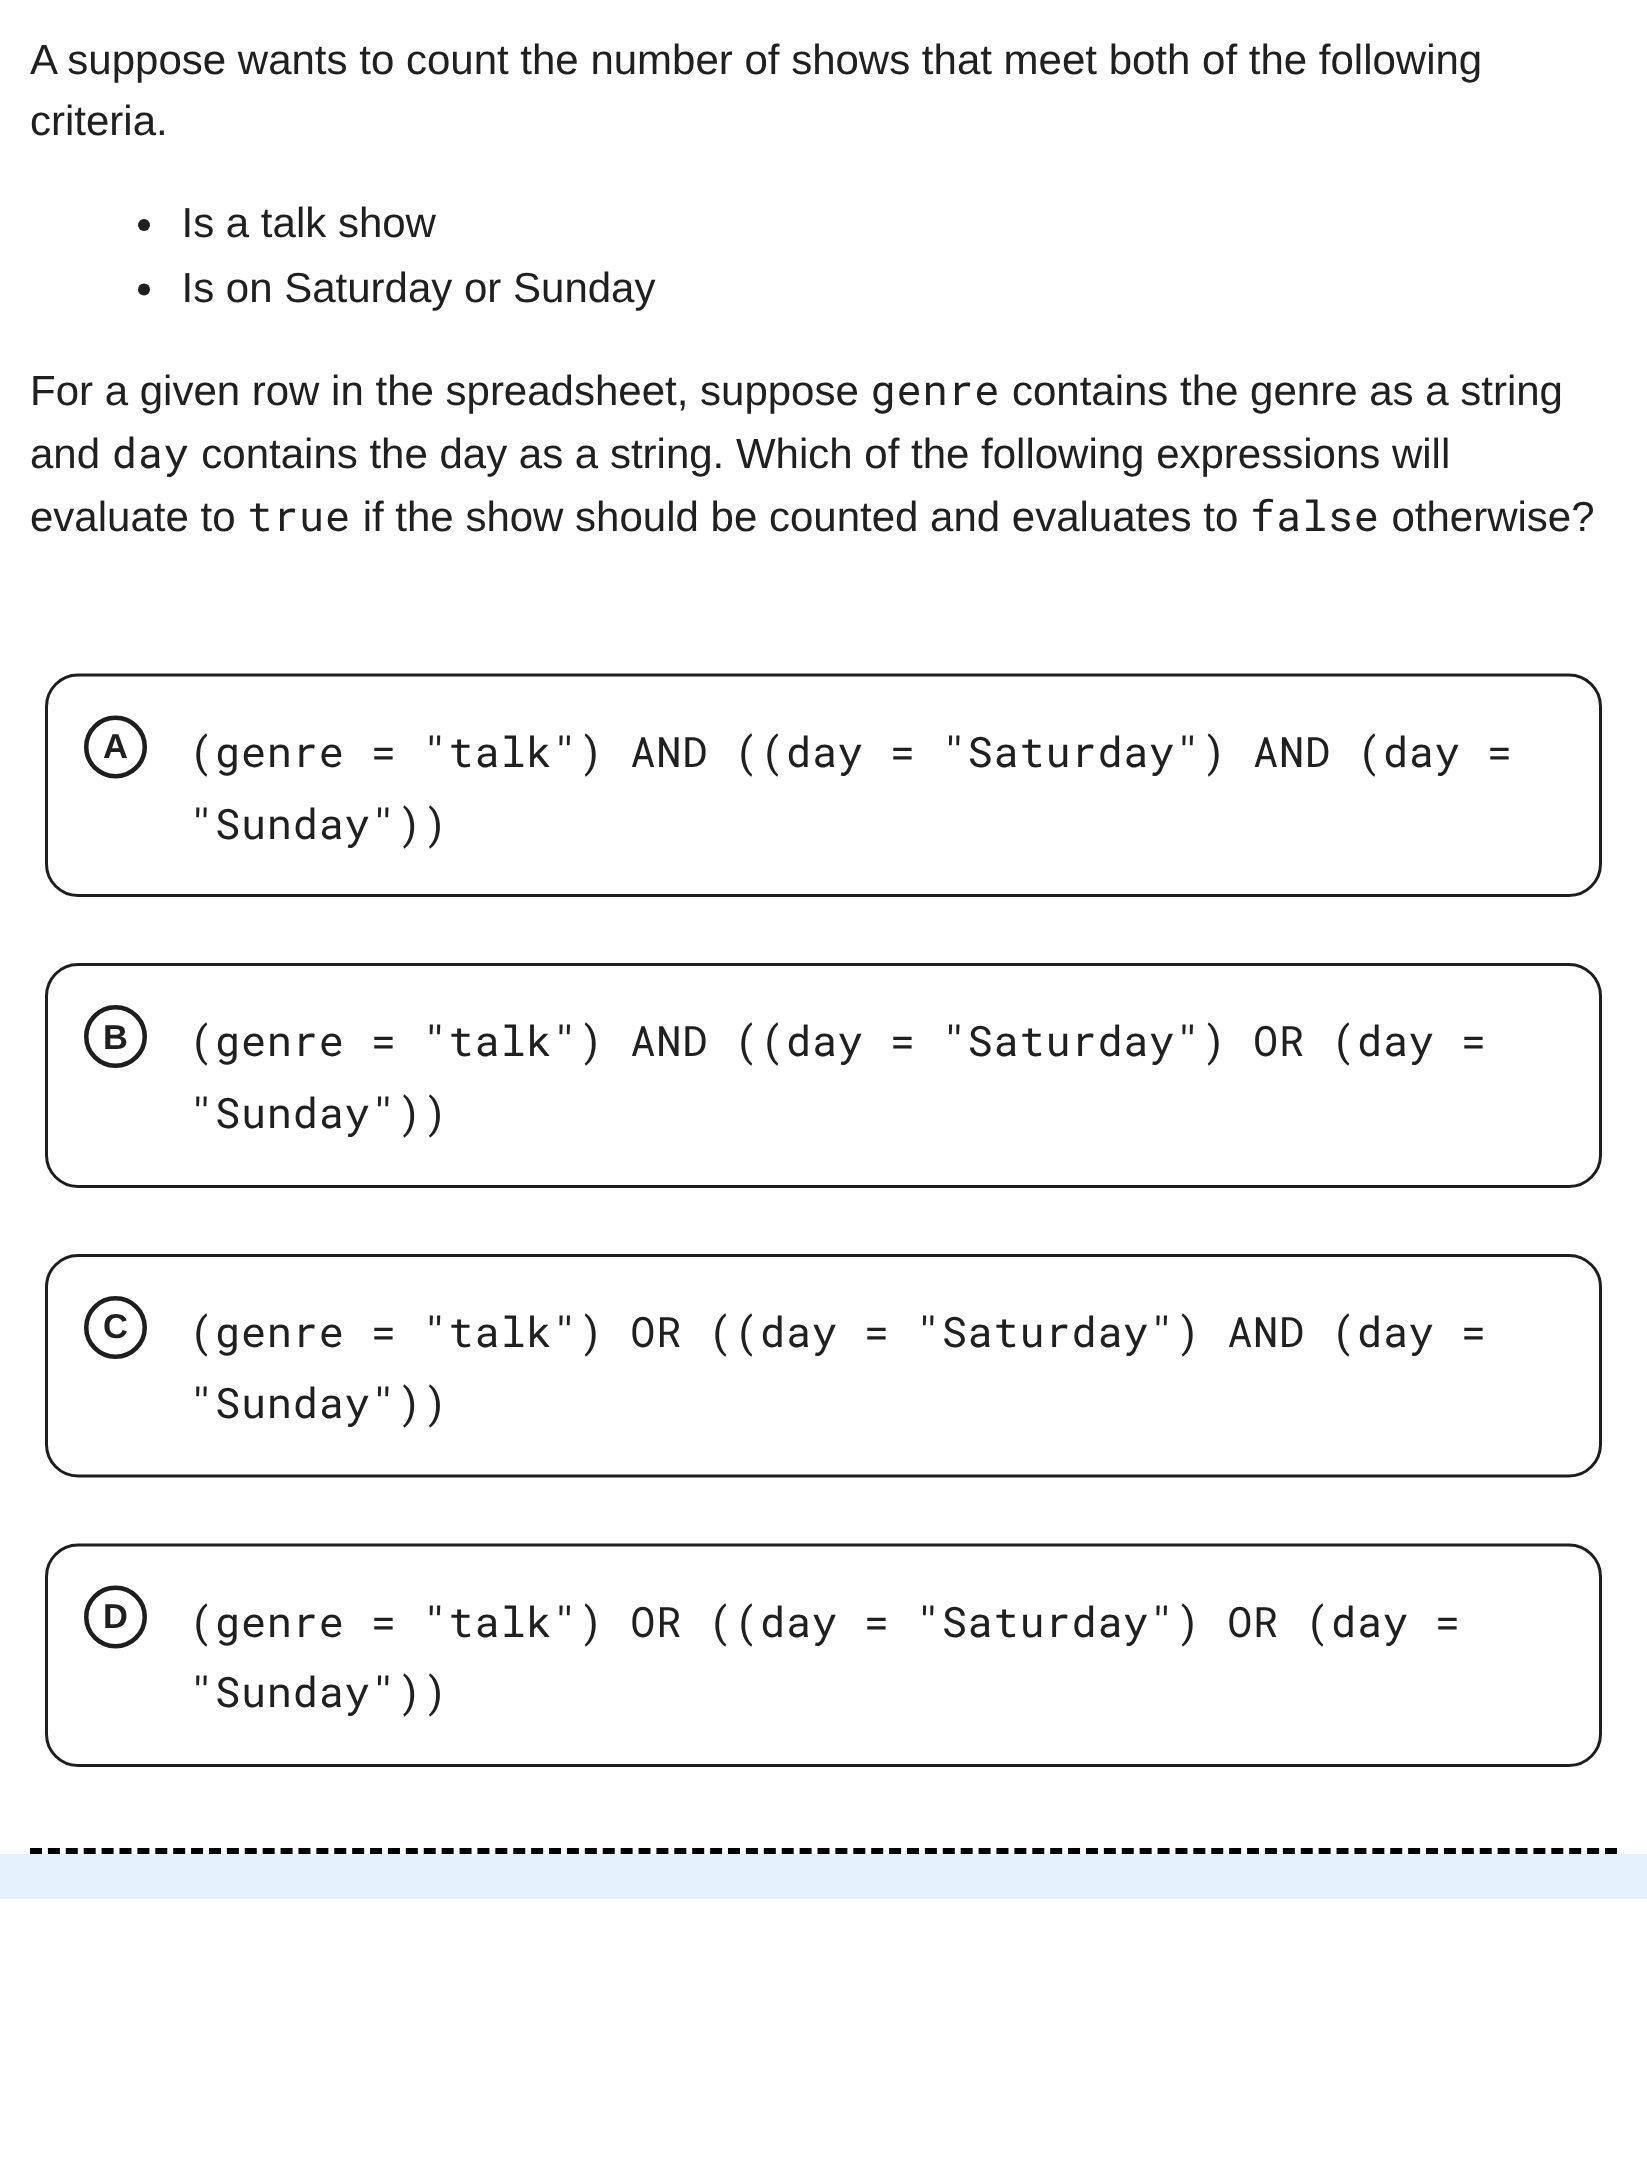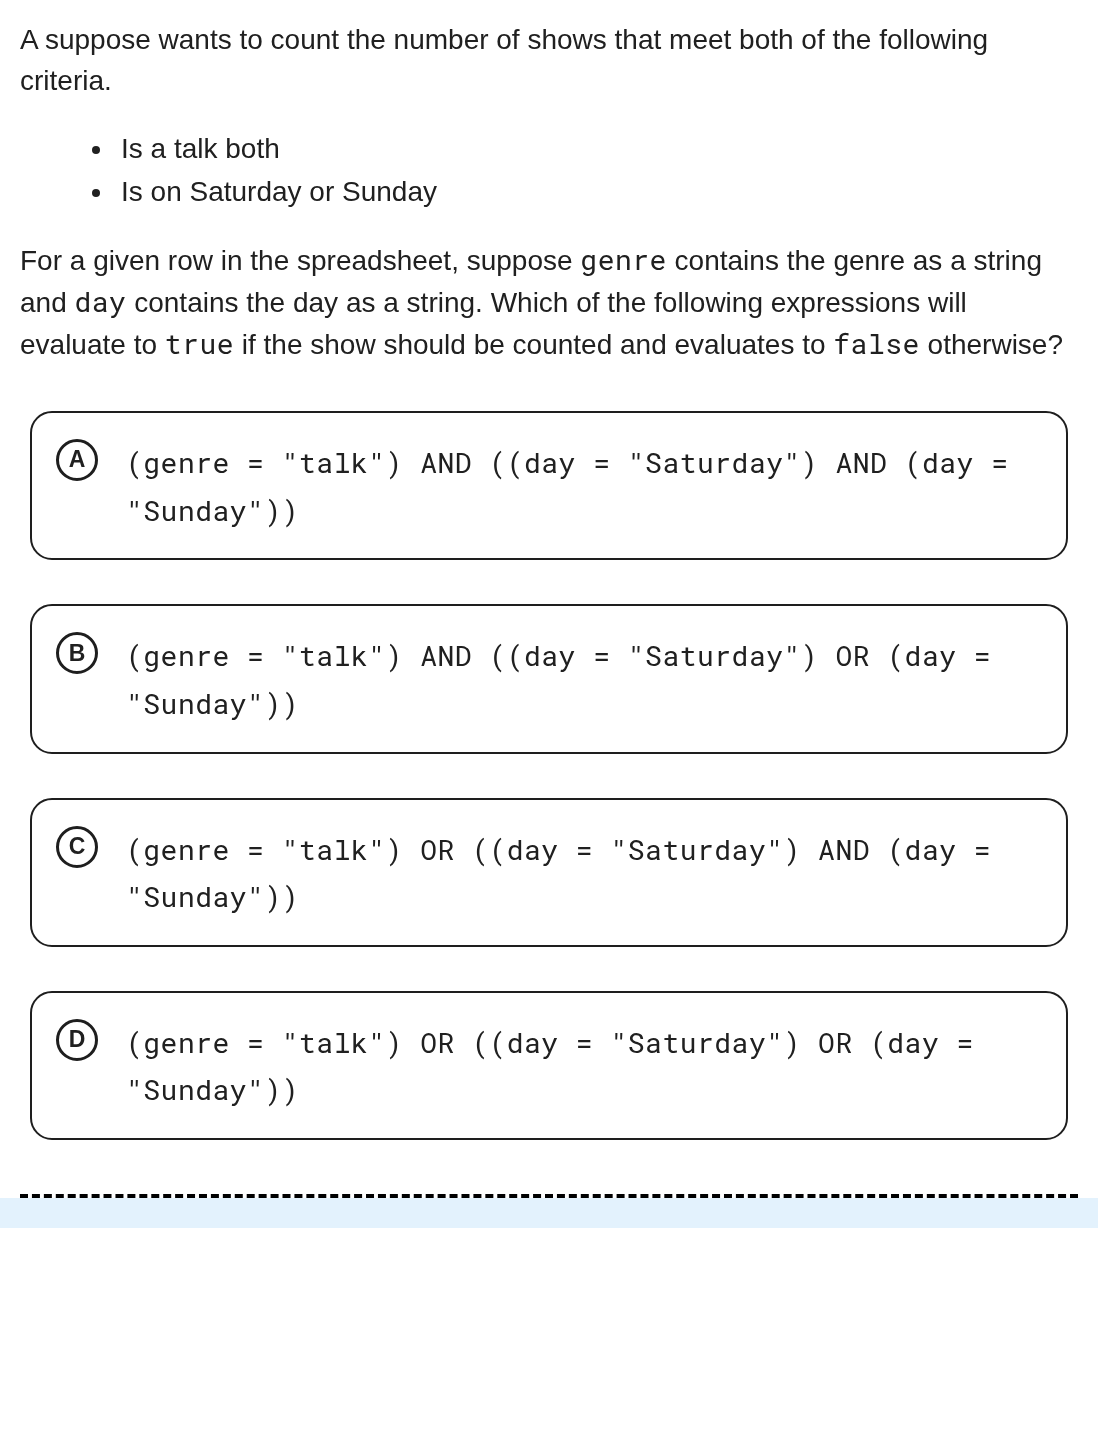--- a/index.html
+++ b/index.html
@@ -22,21 +22,21 @@
     .criteria-list {
       list-style-type: disc;
       margin-left: 95px;
       margin-bottom: 28px;
     }
     .criteria-list li {
       margin-bottom: 2px;
       padding-left: 6px;
     }
     .question-text2 {
-      margin-bottom: 46px;
+      margin-bottom: 84px;
     }
     .code-inline {
       font-family: "Roboto Mono", "Courier New", monospace;
       letter-spacing: 0.5px;
     }
     .options {
       display: flex;
       flex-direction: column;
       gap: 44px;
       padding: 0 10px;
@@ -83,21 +83,21 @@
       background: #e3f2fd;
       margin: 0 -20px;
     }
   </style>
 </head>
 <body>
 
 <div class="question-text">A suppose wants to count the number of shows that meet both of the following criteria.</div>
 
 <ul class="criteria-list">
-  <li>Is a talk both</li>
+  <li>Is a talk show</li>
   <li>Is on Saturday or Sunday</li>
 </ul>
 
 <div class="question-text2">
   <span>For a given row in the spreadsheet, suppose </span><span class="code-inline">genre</span><span> contains the genre as a string and </span><span class="code-inline">day</span><span> contains the day as a string. Which of the following expressions will evaluate to </span><span class="code-inline">true</span><span> if the show should be counted and evaluates to </span><span class="code-inline">false</span><span> otherwise?</span>
 </div>
 
 <div class="options">
   <div class="option">
     <div class="option-letter">A</div>

